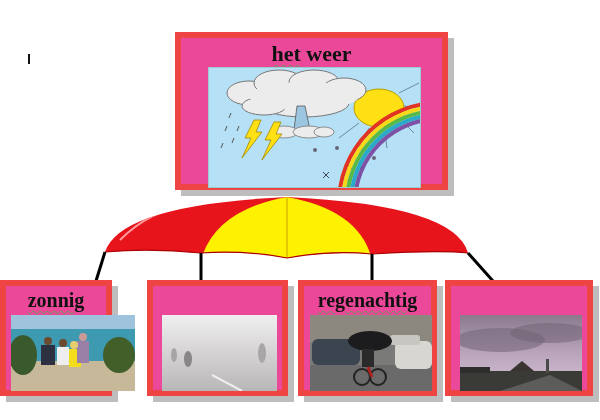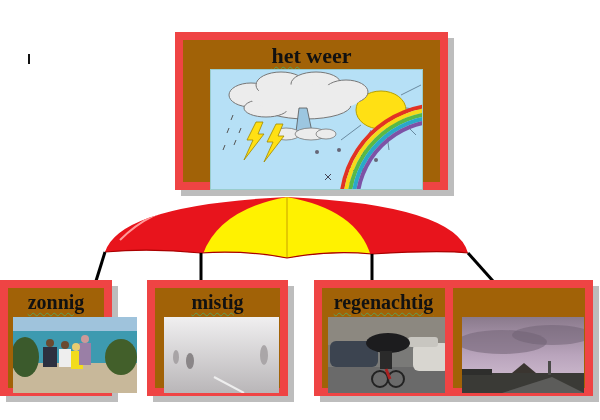--- a/index.html
+++ b/index.html
@@ -2,21 +2,21 @@
 <html><head>
 <meta charset="utf-8">
 <style>
   html, body { margin: 0; padding: 0; }
   body {
     width: 600px; height: 420px; background: #ffffff; position: relative; overflow: hidden;
     font-family: "Liberation Serif", serif;
   }
   .cursor { position: absolute; left: 28px; top: 54px; width: 2px; height: 10px; background: #111; }
   .box {
-    position: absolute; background: #a16207; border: 8px solid #ef4444; box-sizing: border-box;
+    position: absolute; background: #ec4899; border: 6px solid #ef4444; box-sizing: border-box;
     box-shadow: 6px 6px 0 #bdbdbd;
   }
   .title {
     position: absolute; left: 0; right: 0; text-align: center; font-weight: bold; color: #111;
   }
   .title span {
     text-decoration: underline wavy #5aa05a; text-decoration-thickness: 1px; text-underline-offset: 3px;
   }
   .main-box { left: 175px; top: 32px; width: 273px; height: 158px; }
   .main-box .title { top: 3px; font-size: 22px; }
@@ -139,39 +139,38 @@
       <rect x="66" y="26" width="12" height="22" fill="#9a7fa6"></rect>
       <circle cx="37" cy="26" r="4" fill="#6b4a30"></circle>
         <circle cx="52" cy="28" r="4" fill="#6b4a30"></circle>
       <circle cx="63" cy="30" r="4" fill="#e8cc70"></circle>
         <circle cx="72" cy="22" r="4" fill="#c99"></circle>
     </svg>
   </div>
 </div>
 
 <div class="box sub-box" style="left:147px;width:141px;">
-  <div class="title"><span>mistig</span></div>
   <div class="sub-img" style="left:9px;width:115px;">
     <svg width="115" height="76">
       <defs>
           <linearGradient id="fog" x1="0" y1="0" x2="0" y2="1">
             <stop offset="0" stop-color="#f0eff0"></stop>
             <stop offset="1" stop-color="#b9b6b8"></stop>
           </linearGradient>
         </defs>
       <rect width="115" height="76" fill="url(#fog)"></rect>
       <line x1="50" y1="60" x2="80" y2="76" stroke="#eee" stroke-width="2"></line>
       <ellipse cx="26" cy="44" rx="4" ry="8" fill="#8a8688"></ellipse>
       <ellipse cx="12" cy="40" rx="3" ry="7" fill="#a8a4a6"></ellipse>
       <ellipse cx="100" cy="38" rx="4" ry="10" fill="#aaa6a8"></ellipse>
     </svg>
   </div>
 </div>
 
-<div class="box sub-box" style="left:314px;width:139px;">
+<div class="box sub-box" style="left:298px;width:139px;">
   <div class="title"><span>regenachtig</span></div>
   <div class="sub-img" style="left:6px;width:122px;">
     <svg width="122" height="76">
       <rect width="122" height="76" fill="#7a7a78"></rect>
       <rect width="122" height="28" fill="#8c8880"></rect>
       <rect y="50" width="122" height="26" fill="#6a6a6a"></rect>
       <rect x="2" y="24" width="48" height="26" rx="6" fill="#3c4450"></rect>
       <rect x="85" y="26" width="37" height="28" rx="6" fill="#d8d6d0"></rect>
       <rect x="80" y="20" width="30" height="10" rx="3" fill="#c8c6c0"></rect>
       <ellipse cx="60" cy="26" rx="22" ry="10" fill="#1c1c1e"></ellipse>

